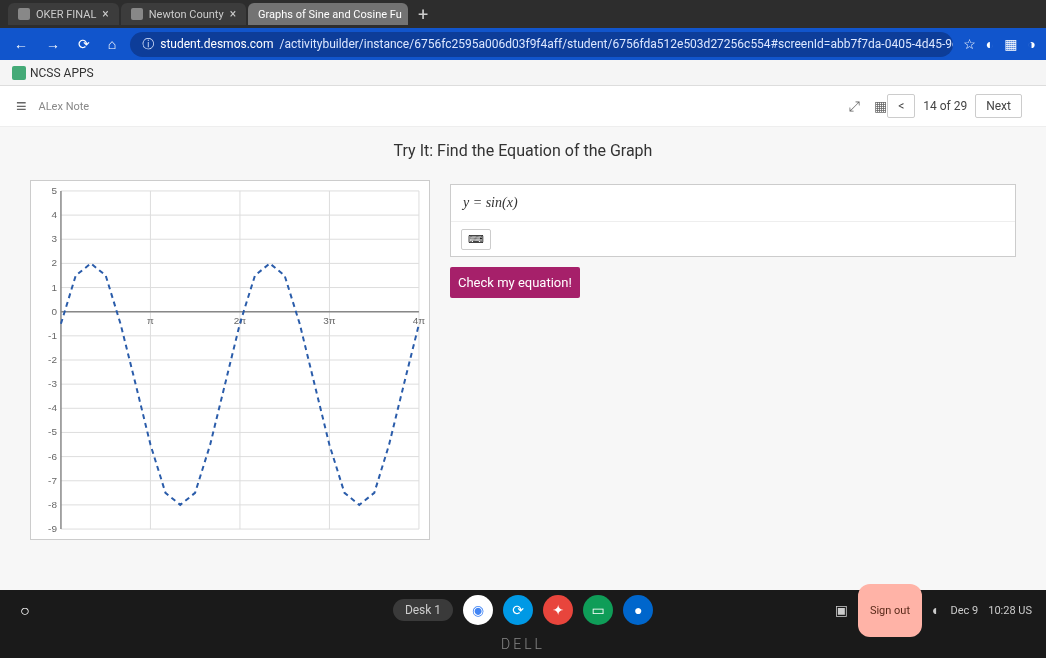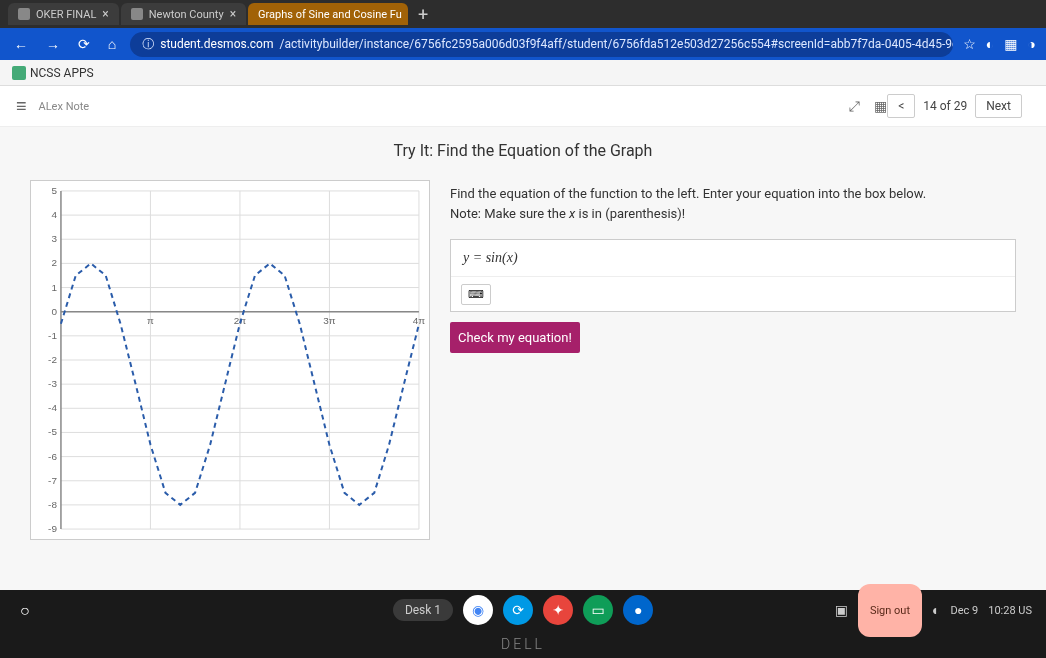--- a/index.html
+++ b/index.html
@@ -1,19 +1,19 @@
 <!DOCTYPE html>
 <html><head>
 <meta charset="utf-8">
 <style>
 *{margin:0;padding:0;box-sizing:border-box;font-family:-apple-system,BlinkMacSystemFont,"Segoe UI",Roboto,sans-serif}
 body{background:#1a1a1a;width:1046px;height:658px;overflow:hidden;position:relative}
 .browser-top{background:#2d2d2d;height:28px;display:flex;align-items:center;padding:0 8px;gap:2px}
 .tab{background:#3c3c3c;color:#ccc;font-size:11px;padding:4px 10px;border-radius:6px 6px 0 0;display:flex;align-items:center;gap:6px;max-width:160px;white-space:nowrap;overflow:hidden}
-.tab.active{background:#a16207;color:#fff}
+.tab.active{background:#737373;color:#fff}
 .tab-close{font-size:12px;cursor:pointer}
 .tab-icon{width:12px;height:12px;background:#888;border-radius:2px;flex-shrink:0}
 .addr-bar{background:#1155cc;height:32px;display:flex;align-items:center;padding:0 10px;gap:10px;color:#fff}
 .nav-btn{color:#fff;font-size:14px;cursor:pointer;padding:2px 4px}
 .url-box{background:#0d3d99;border-radius:14px;padding:4px 12px;font-size:12px;color:#dce7ff;flex:1;display:flex;align-items:center;gap:6px;overflow:hidden;white-space:nowrap}
 .url-d{color:#fff}
 .addr-icons{display:flex;gap:10px;font-size:14px}
 .bookmark-bar{background:#f5f5f5;height:26px;display:flex;align-items:center;padding:0 12px;font-size:12px;color:#333;border-bottom:1px solid #ddd}
 .bk-item{display:flex;align-items:center;gap:4px}
 .bk-ico{width:14px;height:14px;background:#4a7;border-radius:2px}
@@ -162,24 +162,20 @@
           <line class="grid-line" x1="300.00859462040427" y1="10" x2="300.00859462040427" y2="350"></line>
           <text class="tick-label" x="300.00859462040427" y="143.42857142857144" text-anchor="middle">3π</text>
           <line class="grid-line" x1="390" y1="10" x2="390" y2="350"></line>
           <text class="tick-label" x="390" y="143.42857142857144" text-anchor="middle">4π</text>
           <line class="axis-line" x1="30" y1="10" x2="30" y2="350"></line>
           <line class="axis-line" x1="30" y1="131.42857142857144" x2="390" y2="131.42857142857144"></line>
           <path class="curve" d="M30.0 143.6 L44.9 95.0 L60.1 82.9 L75.0 95.0 L89.9 143.6 L105.1 204.3 L120.0 265.0 L135.1 313.6 L150.0 325.7 L164.9 313.6 L180.1 265.0 L195.0 204.3 L209.9 143.6 L225.1 95.0 L240.0 82.9 L254.9 95.0 L270.1 143.6 L285.0 204.3 L299.9 265.0 L315.1 313.6 L330.0 325.7 L345.1 313.6 L360.0 265.0 L374.9 204.3 L390.1 143.6"></path>
         </svg>
     </div>
     <div class="right-col">
-      <div class="instructions">
-        <span>Find the equation of the function to the left.  Enter your equation into the box below.</span><br>
-        <span>Note: Make sure the </span><i>x</i><span> is in (parenthesis)!</span>
-      </div>
       <div class="eq-box">
         <div class="eq-input">y = sin(x)</div>
         <div class="eq-toolbar">
           <button class="kbd-btn">⌨</button>
         </div>
       </div>
       <button class="check-btn">Check my equation!</button>
     </div>
   </div>
 </div>

